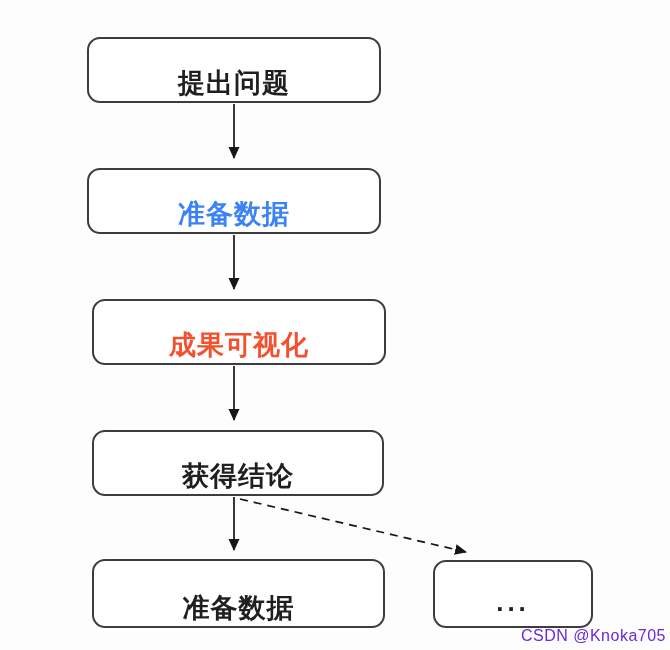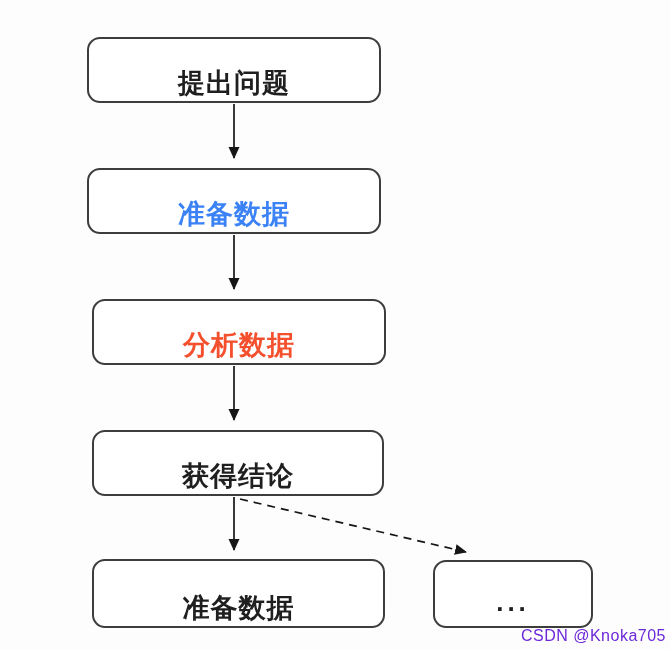--- a/index.html
+++ b/index.html
@@ -71,21 +71,21 @@
 
   <div class="node" style="left:87px; top:37px; width:294px; height:66px;">
     <span class="label" style="color: rgb(31, 31, 31);">提出问题</span>
   </div>
 
   <div class="node" style="left:87px; top:168px; width:294px; height:66px;">
     <span class="label" style="color: #3b82f6;">准备数据</span>
   </div>
 
   <div class="node" style="left:92px; top:299px; width:294px; height:66px;">
-    <span class="label" style="color: rgb(244, 80, 45);">分析数据</span>
+    <span class="label" style="color: rgb(244, 80, 45);">成果可视化</span>
   </div>
 
   <div class="node" style="left:92px; top:430px; width:292px; height:66px;">
     <span class="label" style="color: rgb(31, 31, 31); margin-top: 32px;">获得结论</span>
   </div>
 
   <div class="node" style="left:92px; top:559px; width:293px; height:69px;">
     <span class="label" style="color: rgb(31, 31, 31);">准备数据</span>
   </div>
 

